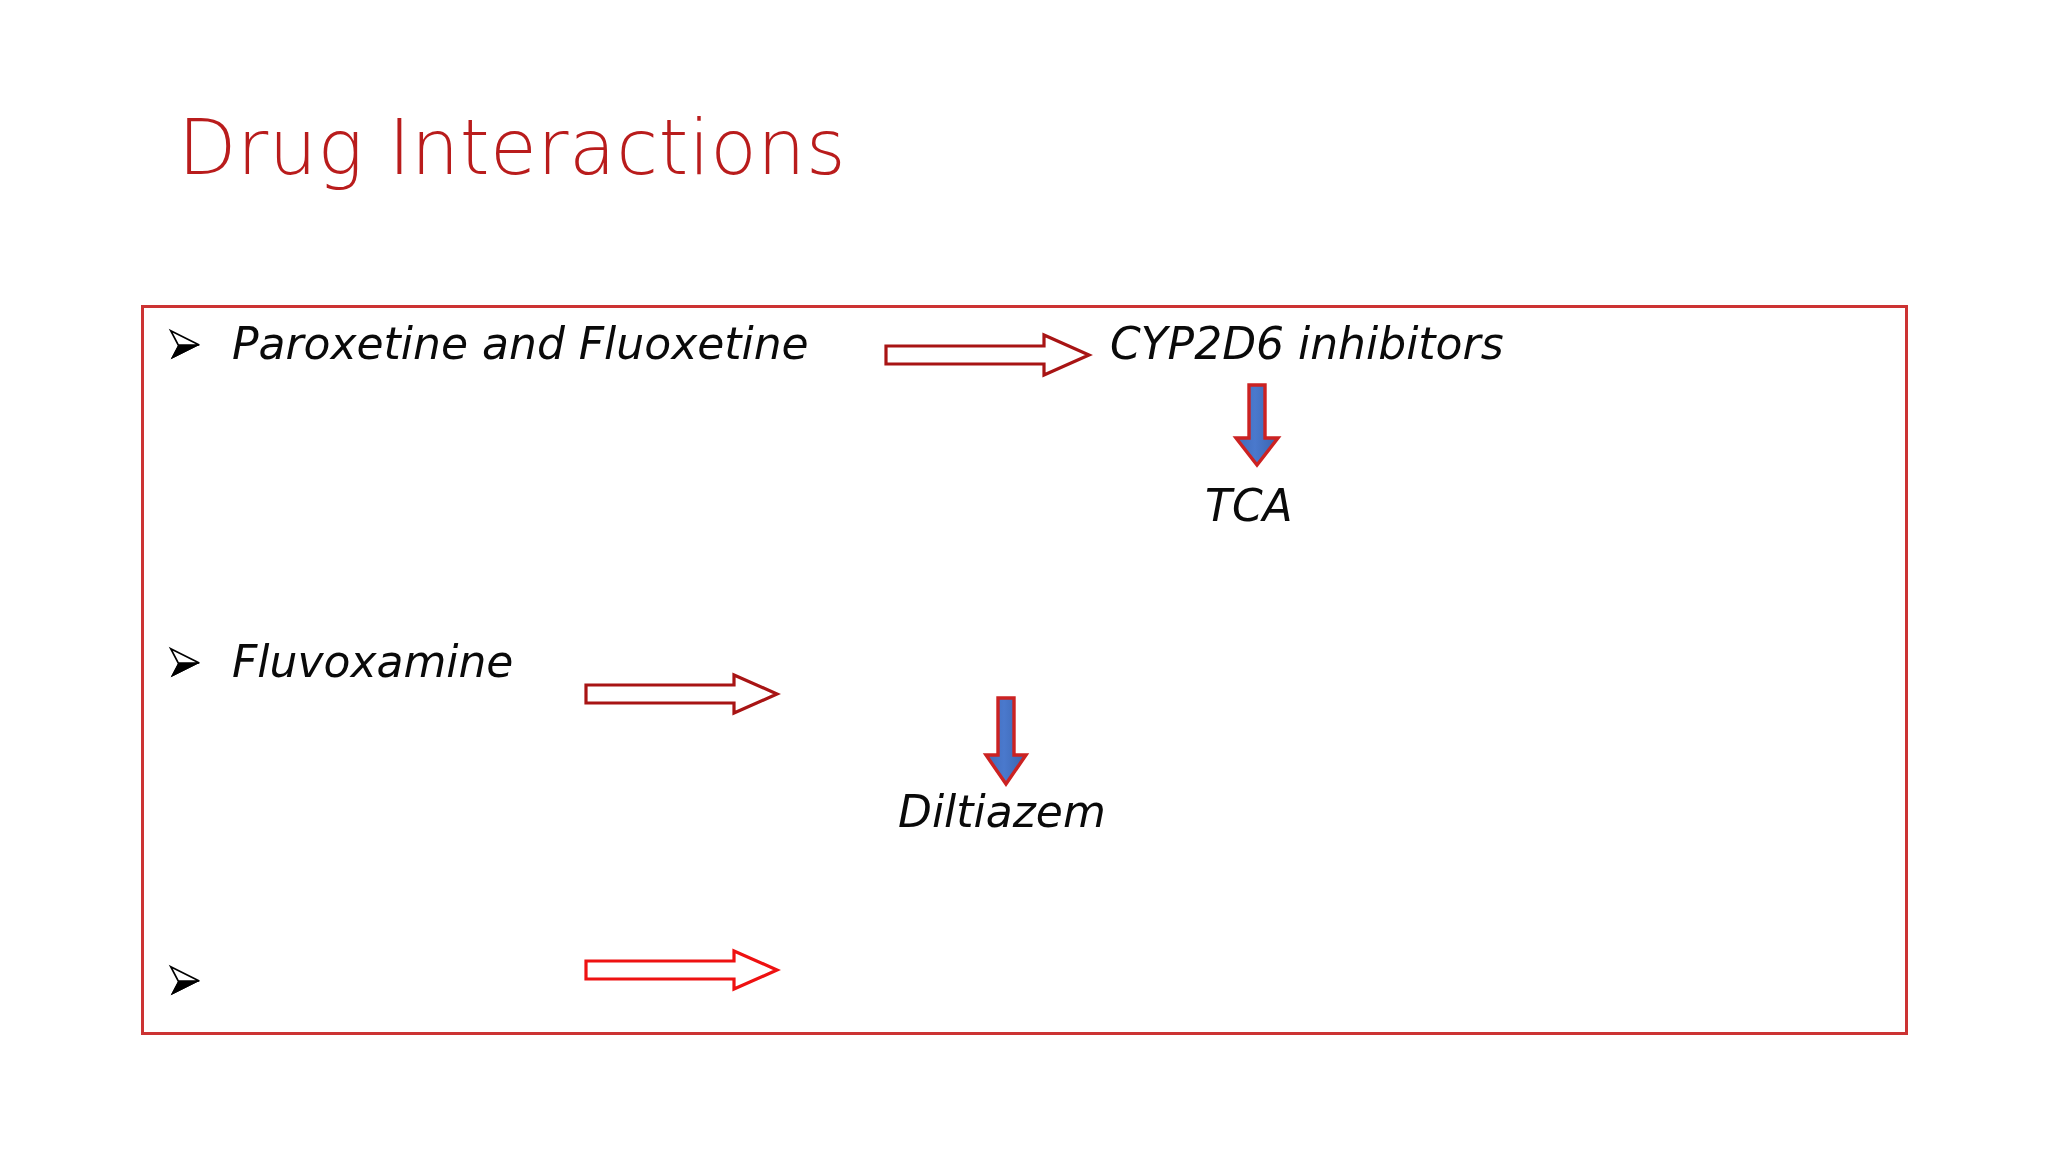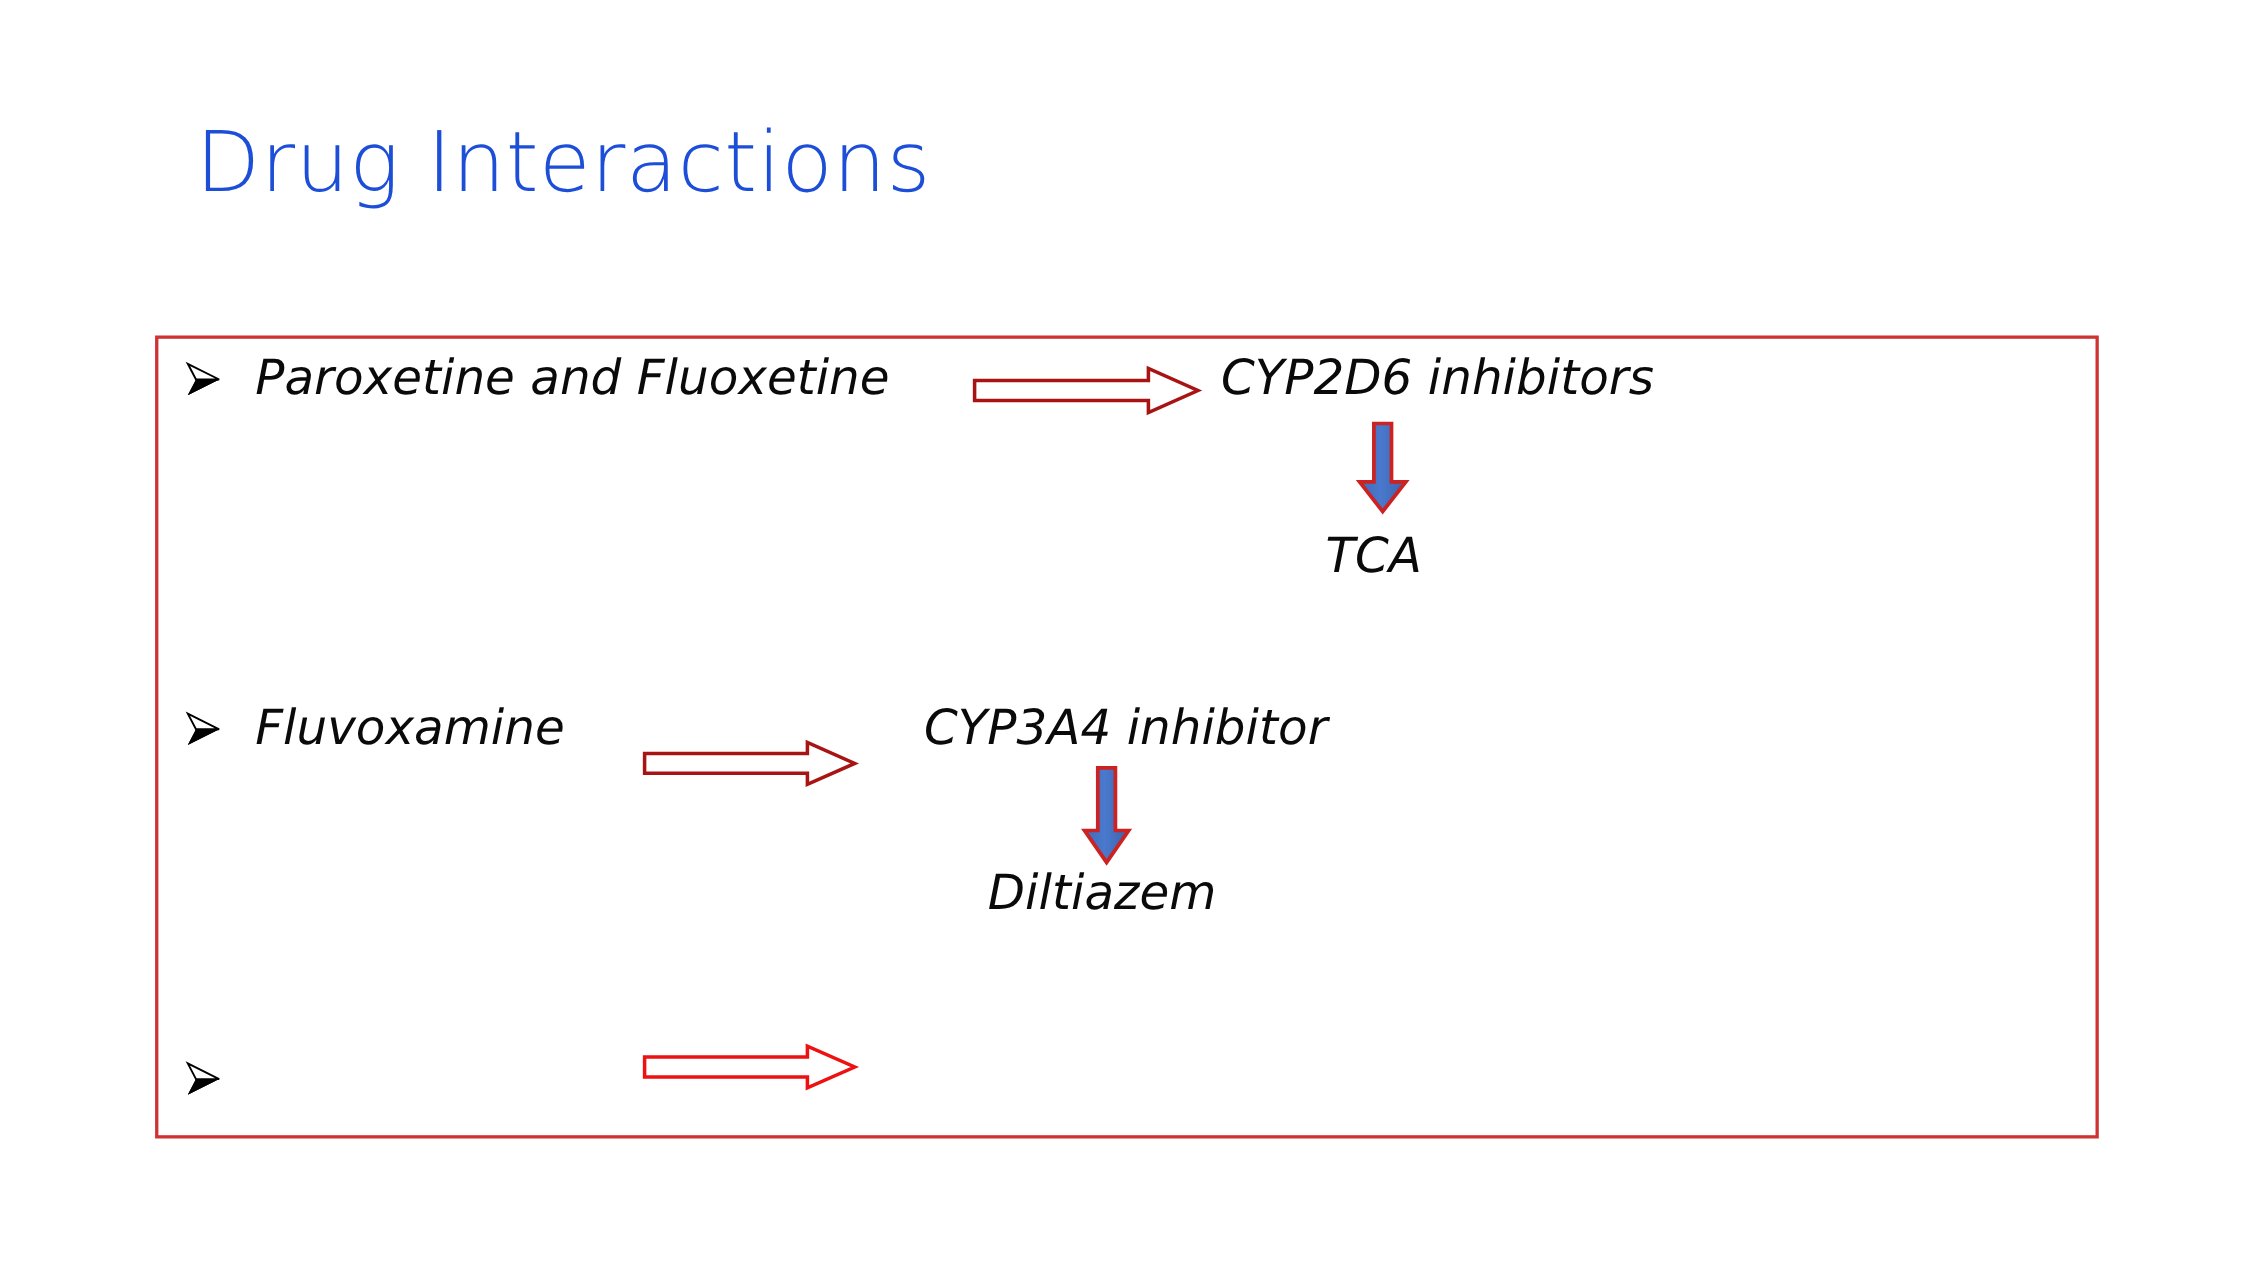--- a/index.html
+++ b/index.html
@@ -20,21 +20,21 @@
   
   #slide-title {
     position: absolute;
     left: 178px;
     top: 108px;
     font-family: "DejaVu Sans", "Liberation Sans", sans-serif;
     font-weight: 300;
     font-size: 76px;
     line-height: 1.05;
     letter-spacing: 0.5px;
-    color: #1d4ed8;
+    color: #b91c1c;
     white-space: nowrap;
   }
 
   
   #content-box {
     position: absolute;
     left: 141px;
     top: 305px;
     width: 1767px;
     height: 730px;
@@ -146,21 +146,20 @@
   </span>
 
   <div class="tnode" id="row2-text">Fluvoxamine</div>
 
   <span class="arrow-right" id="row2-arrow">
     <svg viewBox="0 0 196 44" preserveAspectRatio="none" aria-hidden="true">
       <path d="M2 13 L150 13 L150 3 L193 22 L150 41 L150 31 L2 31 Z" fill="none" stroke="#a81414" stroke-width="3.2" stroke-linejoin="miter"></path>
     </svg>
   </span>
 
-  <div class="tnode" id="row2-target">CYP3A4 inhibitor</div>
 
   <span class="arrow-down" id="row2-down">
     <svg viewBox="0 0 48 92" preserveAspectRatio="none" aria-hidden="true">
       <defs>
         <linearGradient id="blueGrad2" x1="0" y1="0" x2="1" y2="0">
           <stop offset="0%" stop-color="#3f6bb8"></stop>
           <stop offset="45%" stop-color="#4a79cd"></stop>
           <stop offset="100%" stop-color="#3a63ad"></stop>
         </linearGradient>
       </defs>

